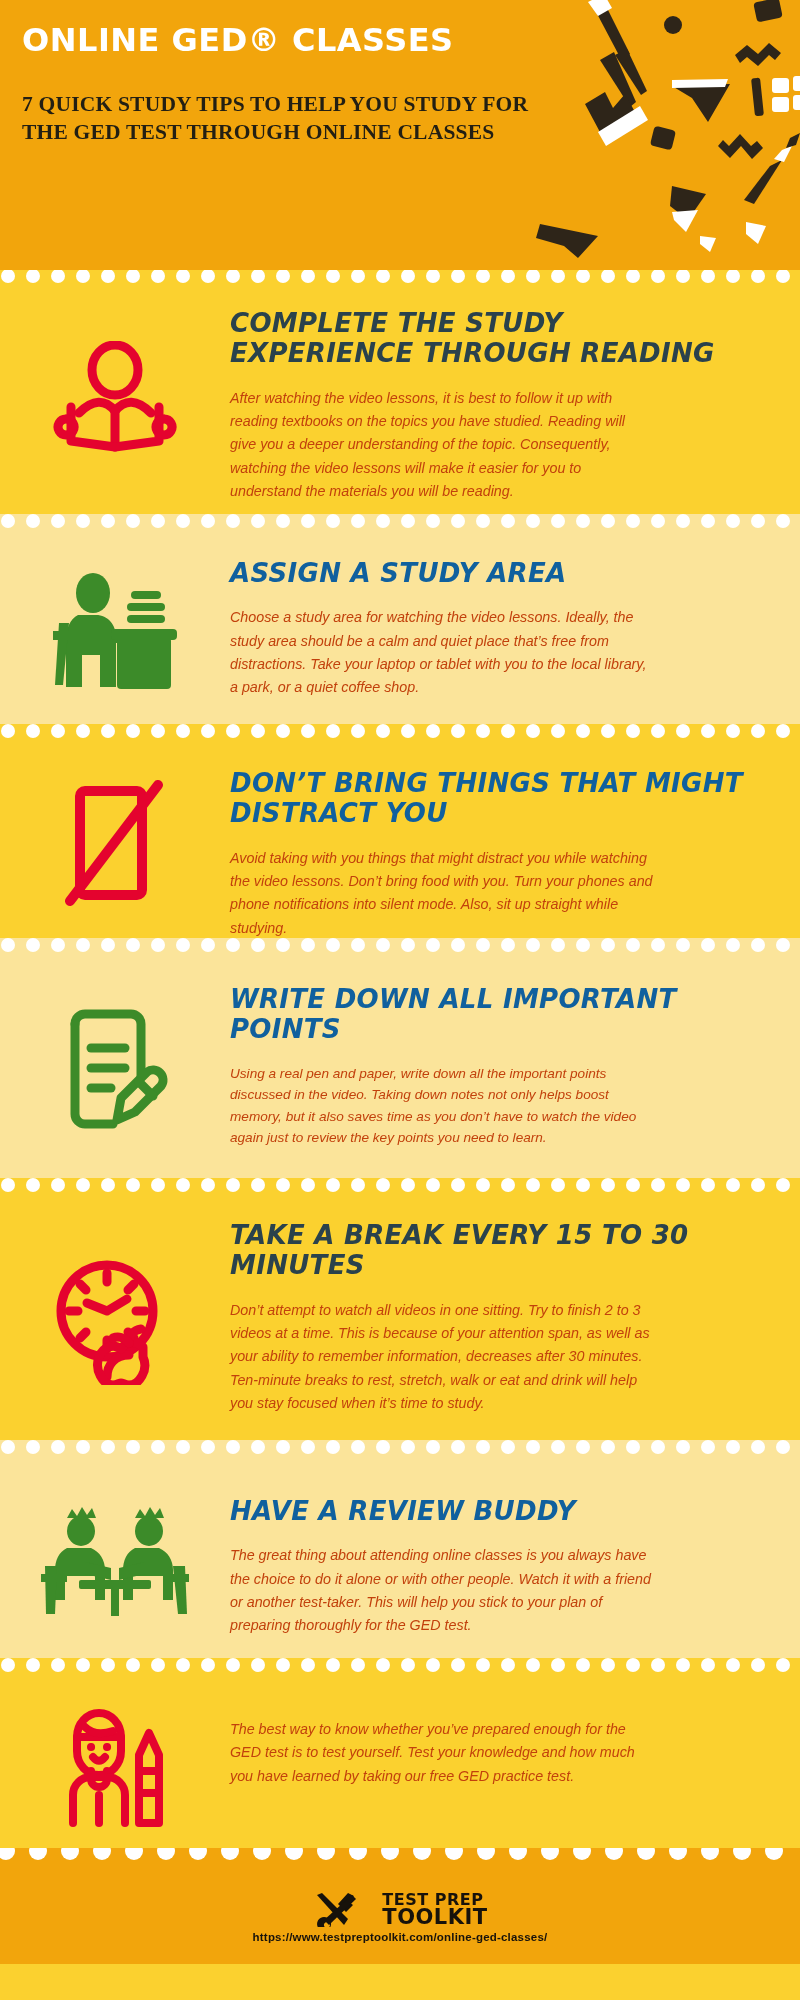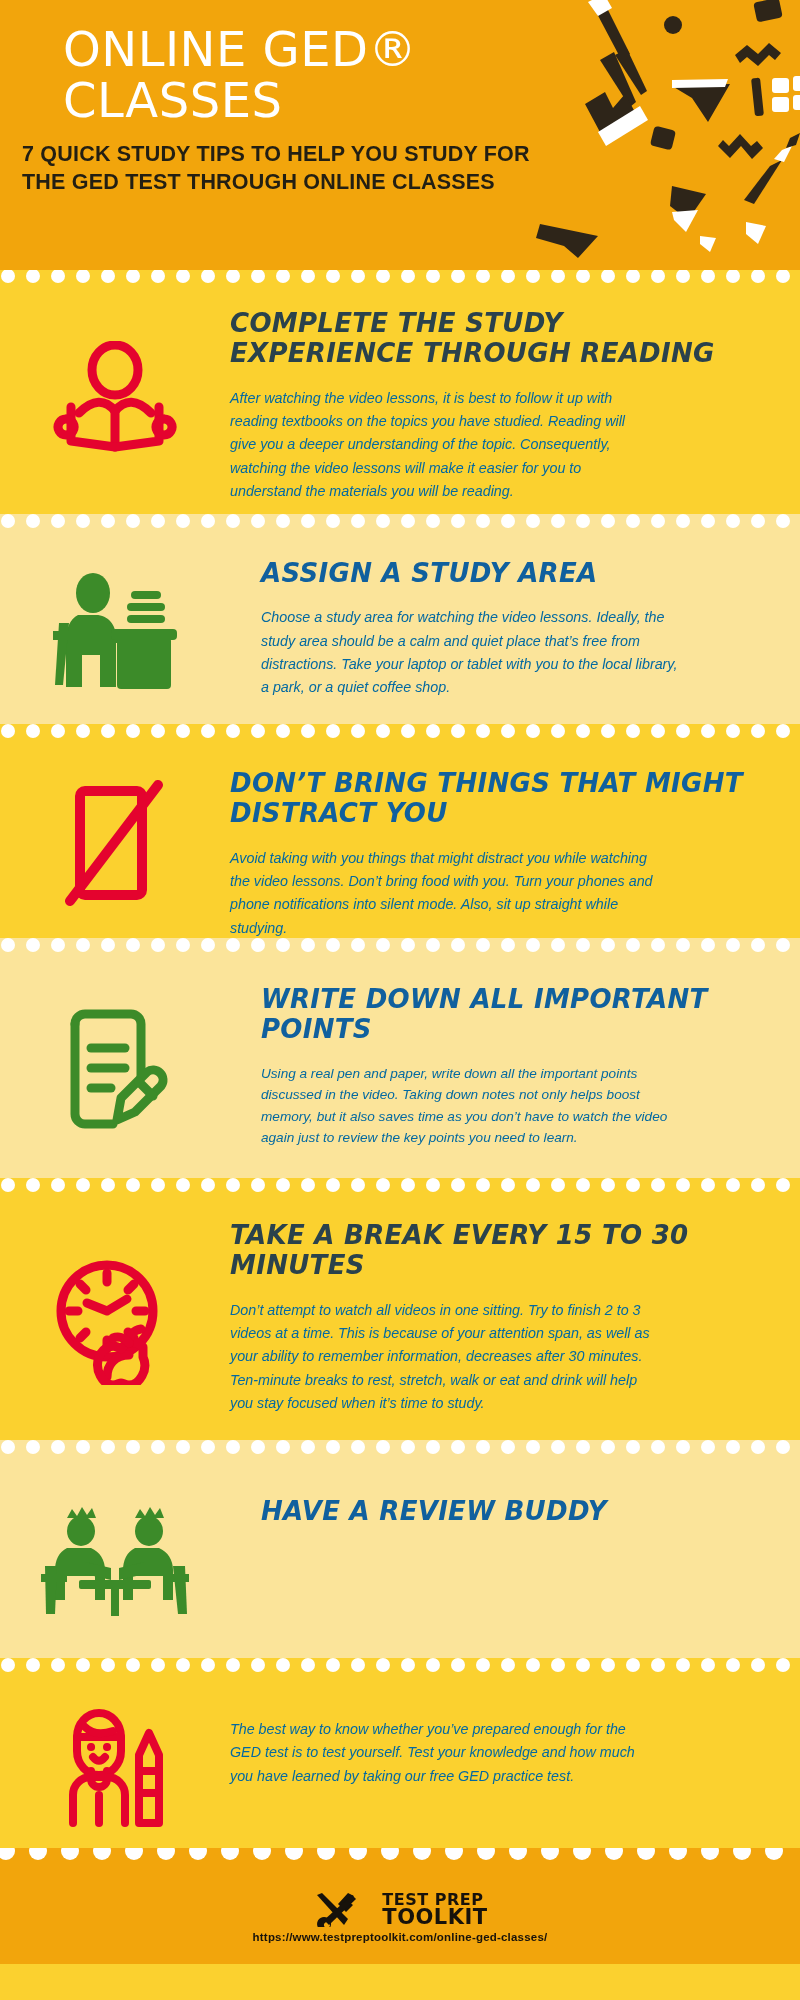--- a/index.html
+++ b/index.html
@@ -21,41 +21,40 @@
     position:relative;
     height:270px;
     background:#F2A50C;
     overflow:hidden;
     padding:24px 0 0 22px;
   }
   .header-title {
     position:relative;
     z-index:3;
     color:#FFFFFF;
-    font-size:48px;
+    font-size:32px;
     line-height:1.06;
-    font-weight:normal;
+    font-weight:bold;
     letter-spacing:0.5px;
     text-transform:uppercase;
     max-width:560px;
     font-family:"DejaVu Sans", sans-serif;
-    margin-left:41px;
   }
   .header-sub {
     position:relative;
     z-index:3;
-    margin-top:14px;
+    margin-top:32px;
     color:#231F13;
     font-size:21.5px;
     line-height:1.32;
     font-weight:bold;
     letter-spacing:0.2px;
     text-transform:uppercase;
     max-width:520px;
-    font-family:Liberation Sans, sans-serif;
+    font-family:Liberation Serif, serif;
   }
   .deco-layer { position:absolute; inset:0; z-index:1; pointer-events:none; }
 
   
   .dots {
     position:relative;
     height:22px;
     width:100%;
     display:block;
   }
@@ -63,21 +62,21 @@
 
   
   .section {
     position:relative;
     display:flex;
     align-items:flex-start;
     padding:0 36px 0 0;
     font-style:italic;
   }
   .sec-dark  { background:#FBD12F; }
-  .sec-light { background:#FBE49A;gap:31px; }
+  .sec-light { background:#FBE49A; }
 
   .icon-col {
     width:230px;
     flex:0 0 230px;
     display:flex;
     align-items:center;
     justify-content:center;
     align-self:center;
   }
   .text-col { flex:1 1 auto; padding-right:12px; }
@@ -88,21 +87,21 @@
     font-size:26px;
     line-height:1.17;
     letter-spacing:0.3px;
     text-transform:uppercase;
   }
   .head-blue { color:#10609E; }
   .head-navy { color:#2A424C; }
 
   .sec-body {
     margin-top:18px;
-    color:#0369a1;
+    color:#c2410c;
     font-size:14.3px;
     line-height:1.63;
     max-width:425px;
   }
   .sec-body.small { font-size:13.6px; line-height:1.58; }
 
   
   .footer {
     background:#F2A50C;
     height:92px;
@@ -543,20 +542,21 @@
           <rect x="42" y="76" width="72" height="9" rx="2"></rect>
           <rect x="74" y="85" width="8" height="27"></rect>
 
           <path d="M48 58 l26 6 l0 12 l-26 -6 z"></path>
           <path d="M108 58 l-26 6 l0 12 l26 -6 z"></path>
         </g>
       </svg>
     </div>
     <div class="text-col" style="padding-top:34px;">
       <div class="sec-head head-blue">HAVE A REVIEW BUDDY</div>
+      <div class="sec-body">The great thing about attending online classes is you always have the choice to do it alone or with other people. Watch it with a friend or another test-taker. This will help you stick to your plan of preparing thoroughly for the GED test.</div>
     </div>
   </div>
 
   <div class="dots" style="background:#FBD12F;">
     <svg viewBox="0 0 800 22" preserveAspectRatio="none">
         <g fill="#FFFFFF">
       <circle cx="8" cy="7" r="7"></circle>
           <circle cx="33" cy="7" r="7"></circle>
           <circle cx="58" cy="7" r="7"></circle>
           <circle cx="83" cy="7" r="7"></circle>

